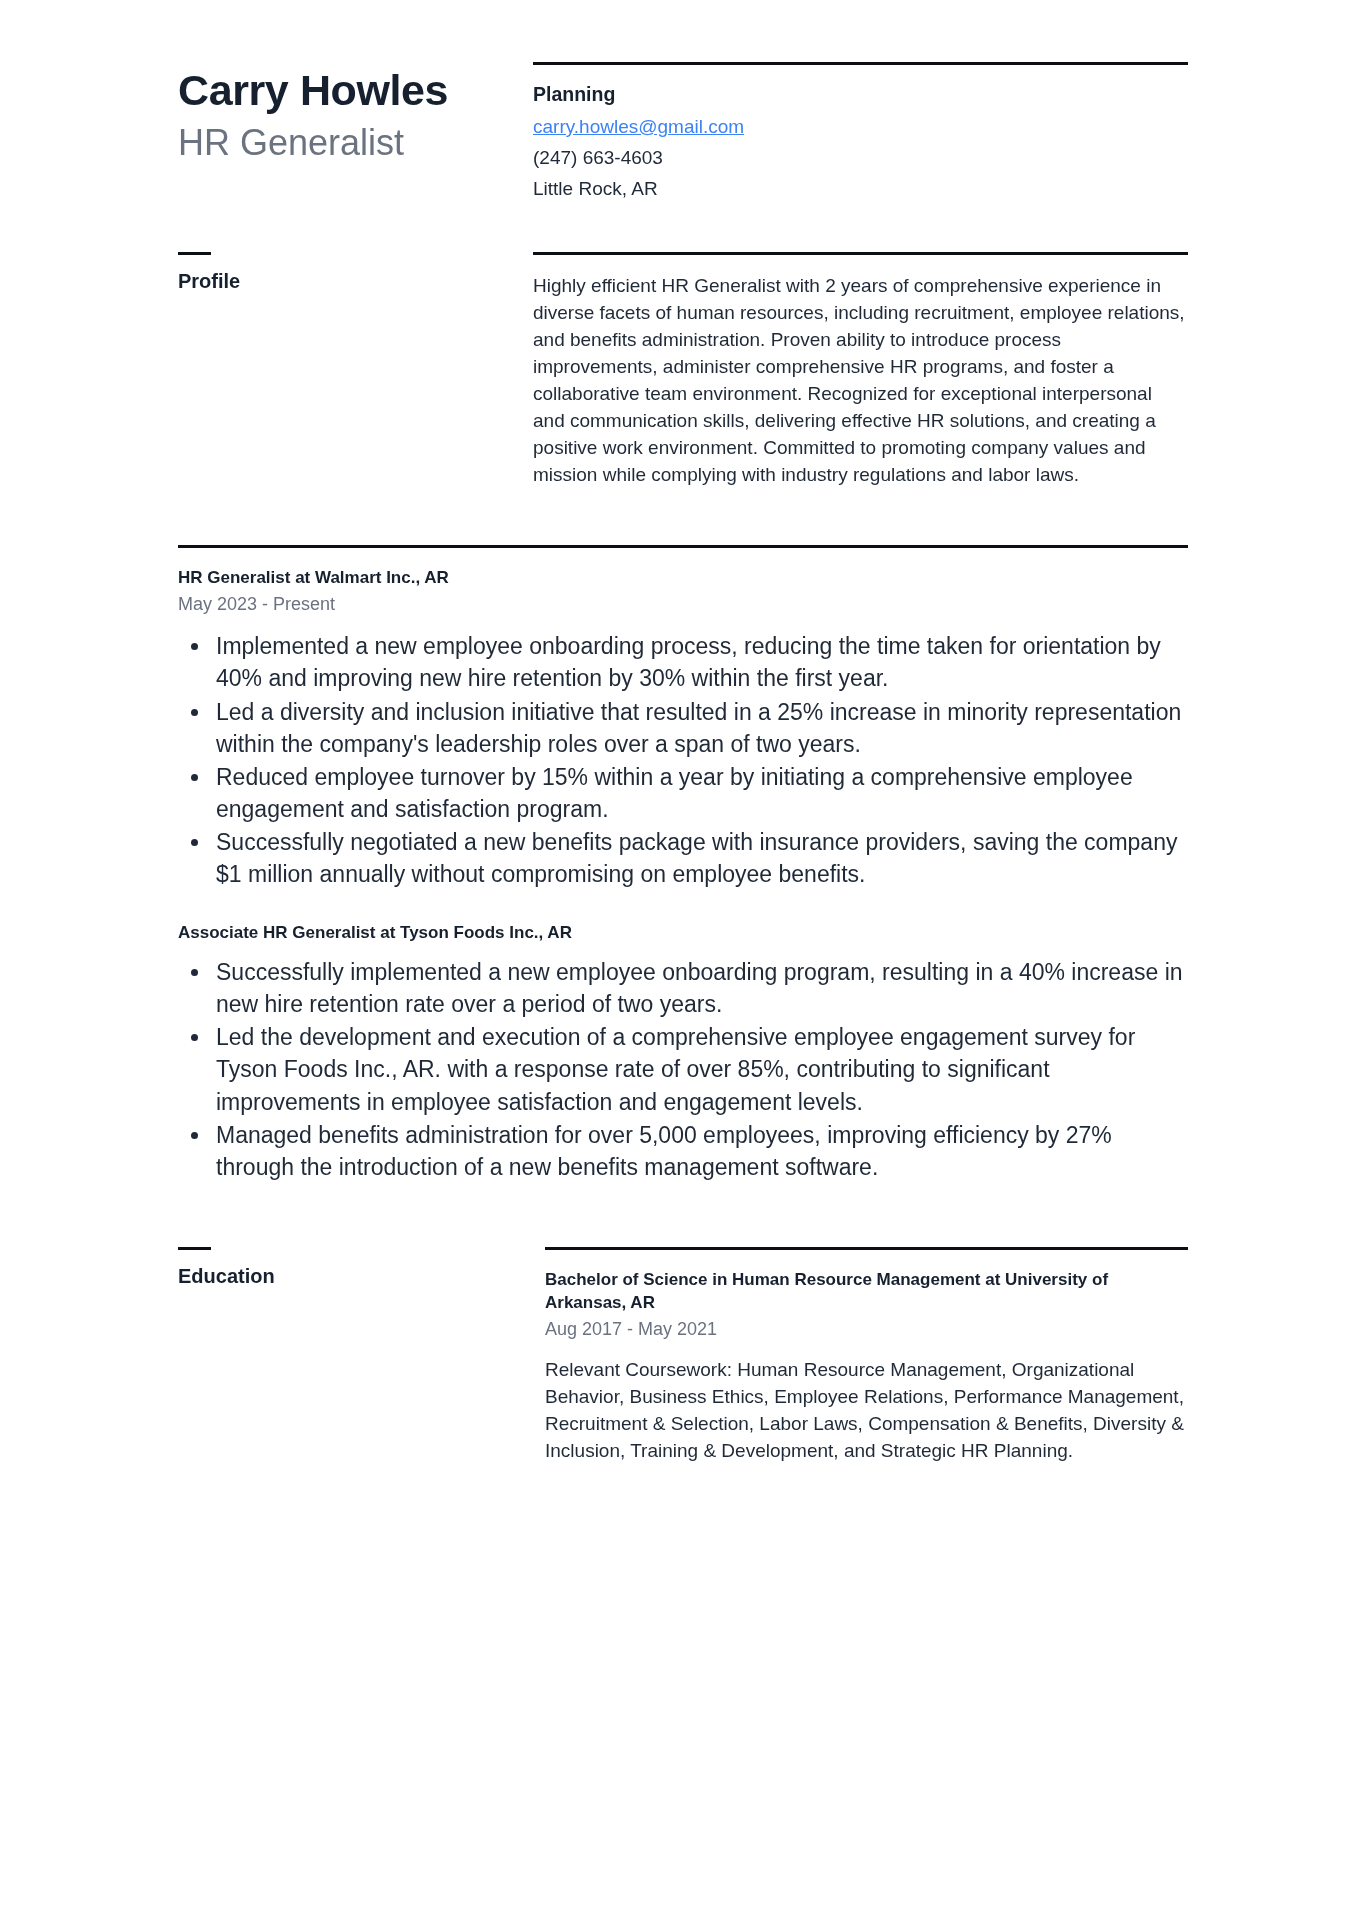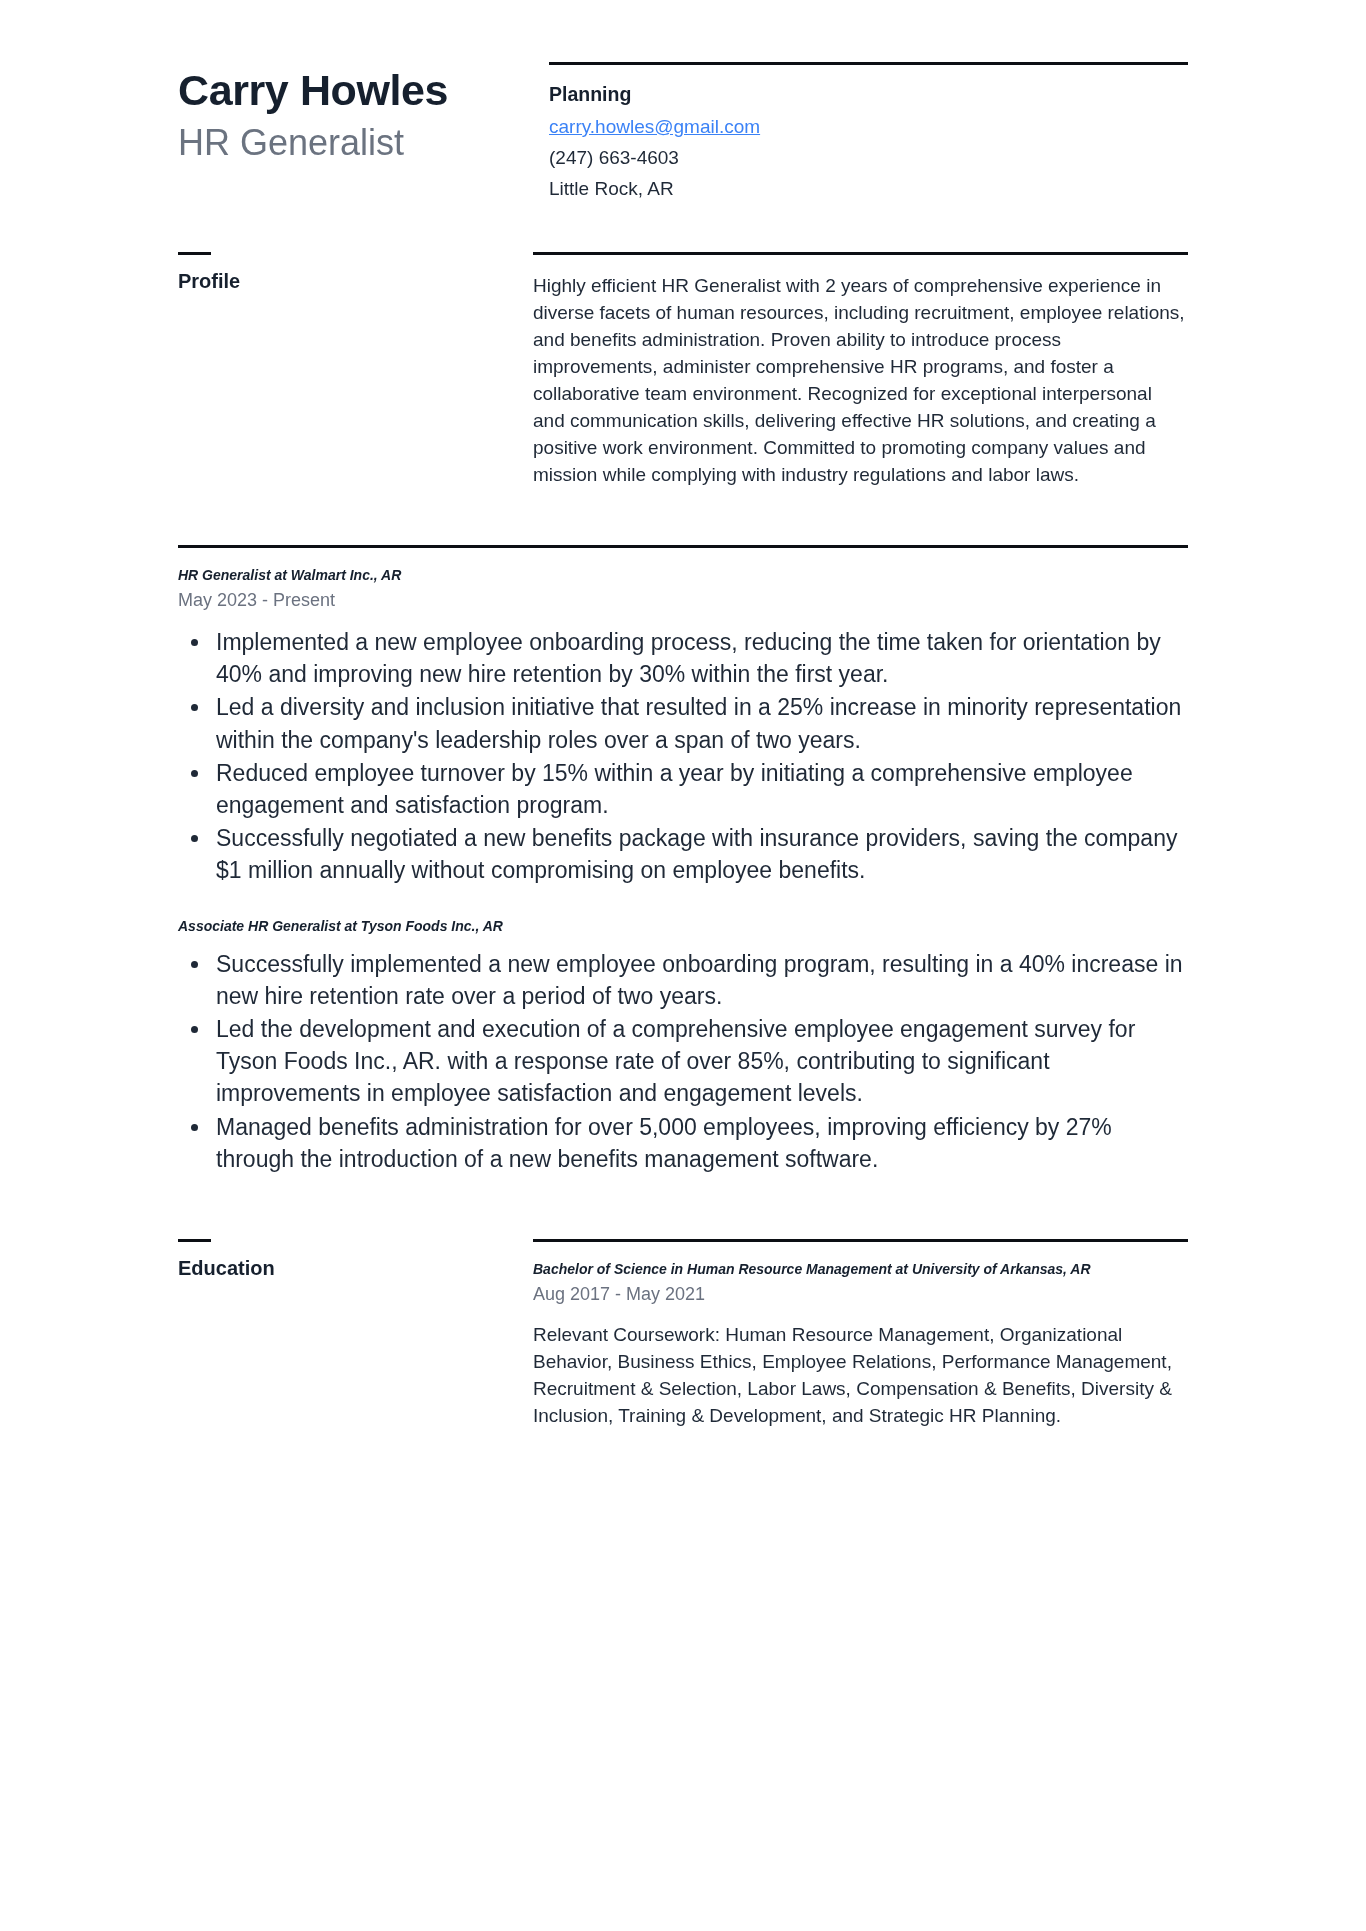--- a/index.html
+++ b/index.html
@@ -21,21 +21,20 @@
   }
   .resume {
     width: 1010px;
     margin: 0 auto;
   }
 
   
   .header-row {
     display: flex;
     align-items: flex-start;
-    gap: 16px;
   }
   .col-left {
     width: 355px;
     flex: 0 0 355px;
     padding-right: 22px;
   }
   .col-right {
     flex: 1 1 auto;
     min-width: 0;
   }
@@ -112,25 +111,24 @@
 
   .para {
     font-size: 19px;
     line-height: 1.42;
     color: #1f2937;
   }
 
   .entry { margin-bottom: 4px; }
   .entry + .entry { margin-top: 30px; }
   .entry-title {
-    font-size: 14px;
+    font-size: 17px;
     font-weight: 700;
     color: #16202e;
     line-height: 1.36;
-    font-style: italic;
   }
   .entry-date {
     font-size: 18px;
     color: #6b7280;
     line-height: 1.5;
     margin-top: 2px;
   }
   ul.bullets {
     margin: 12px 0 0 0;
     padding-left: 34px;
@@ -145,21 +143,21 @@
   .entry-desc {
     font-size: 19px;
     line-height: 1.42;
     color: #1f2937;
     margin-top: 14px;
   }
 
   
   .gap-profile { margin-top: 48px; }
   .gap-employment { margin-top: 56px; }
-  .gap-education { margin-top: 60px; }
+  .gap-education { margin-top: 60px; gap: 12px; }
 </style>
 </head>
 <body>
 
 <div class="page">
   <div class="resume">
 
     <div class="header-row">
       <div class="col-left">
         <div class="name">Carry Howles</div>

